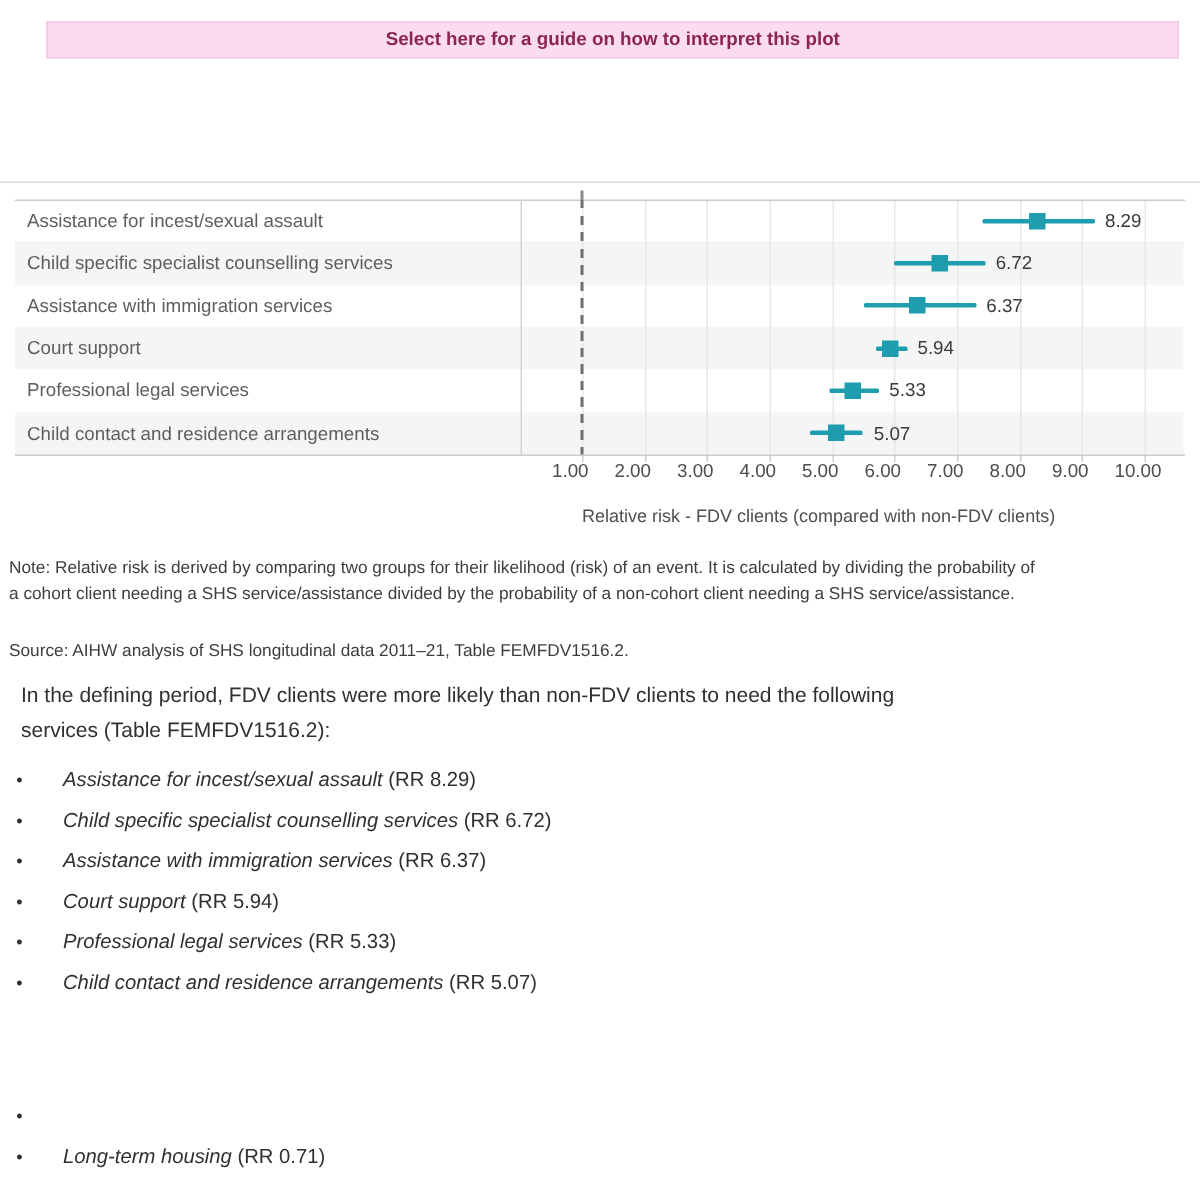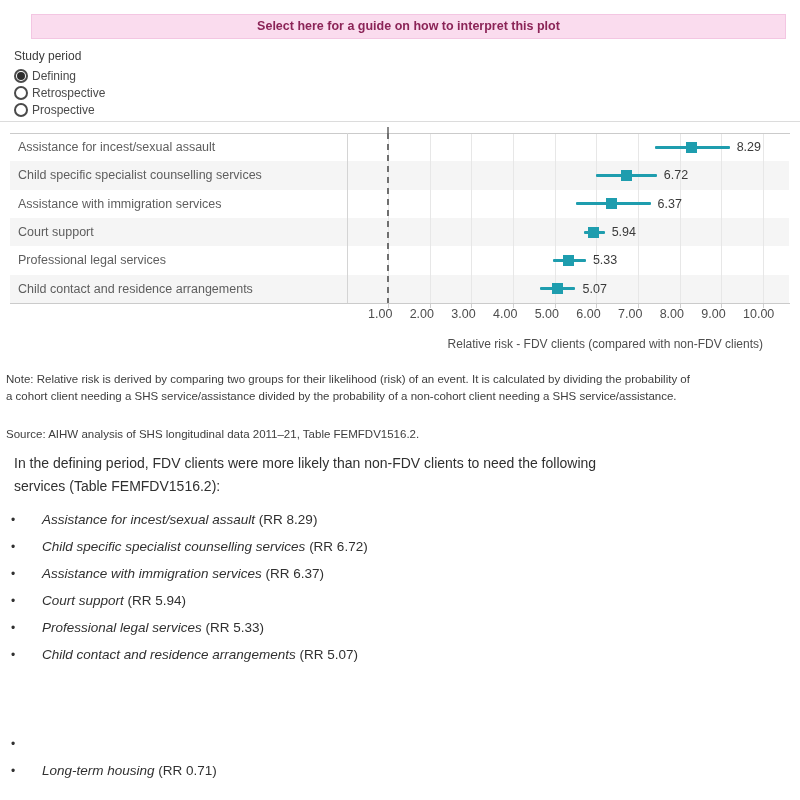--- a/index.html
+++ b/index.html
@@ -37,21 +37,21 @@
               font-size:12.5px;color:#4e4e4e;}
   #ref-line{position:absolute;left:387px;top:133px;width:2px;height:170px;
             background:repeating-linear-gradient(to bottom,#6f6f6f 0 6px,transparent 6px 11px);}
   #ref-top-tick{position:absolute;left:387px;top:127px;width:2px;height:6px;background:#8a8a8a;}
   #chart-border-top,#chart-border-bottom{position:absolute;left:10px;width:780px;height:1px;background:#cbcbcb;}
   #chart-border-top{top:133px;} #chart-border-bottom{top:303px;}
   #chart-col-divider{position:absolute;left:347px;top:133px;width:1px;height:170px;background:#d4d4d4;}
   .ci-line{position:absolute;height:3px;border-radius:1px;}
   .marker{position:absolute;width:11px;height:11px;cursor:pointer;}
   .value-label{position:absolute;height:28.33px;line-height:28.33px;font-size:12.5px;color:#3a3a3a;}
-  #axis-title{position:absolute;left:388px;top:337px;width:375px;text-align:right;
+  #axis-title{position:absolute;left:388px;top:337px;width:375px;text-align:left;
               font-size:12px;color:#4e4e4e;}
 
   
   .caption{position:absolute;left:6px;width:790px;font-size:11.5px;line-height:17px;
            color:#3d3d3d;white-space:pre-line;}
   #note{top:371px;}
   #source{top:426px;}
 
   
   .intro{position:absolute;left:14px;width:760px;font-size:14px;line-height:23px;
@@ -66,37 +66,20 @@
   ul.rr-list .item-text{padding-left:16px;white-space:nowrap;}
   ul.rr-list .svc{font-style:italic;}
 </style>
 </head>
 <body>
 
 <div id="page">
 
   <div id="banner" style="background: rgb(250, 220, 238); color: rgb(139, 36, 87);">Select here for a guide on how to interpret this plot</div>
 
-  <div id="filter">
-    <div id="filter-title">Study period</div>
-    <div id="study-options">
-        <div class="radio-row">
-          <span class="radio-circle sel"></span>
-          <span class="radio-label">Defining</span>
-        </div>
-        <div class="radio-row">
-          <span class="radio-circle"></span>
-          <span class="radio-label">Retrospective</span>
-        </div>
-        <div class="radio-row">
-          <span class="radio-circle"></span>
-          <span class="radio-label">Prospective</span>
-        </div>
-      </div>
-  </div>
 
   <div id="divider"></div>
 
   <div id="chart-layer">
 
     <div class="row-stripe" style="top: 133px;"></div>
       <div class="row-label" style="top: 133px;">Assistance for incest/sexual assault</div>
       <div class="row-stripe alt" style="top: 161.333px;"></div>
       <div class="row-label" style="top: 161.333px;">Child specific specialist counselling services</div>
       <div class="row-stripe" style="top: 189.667px;"></div>

